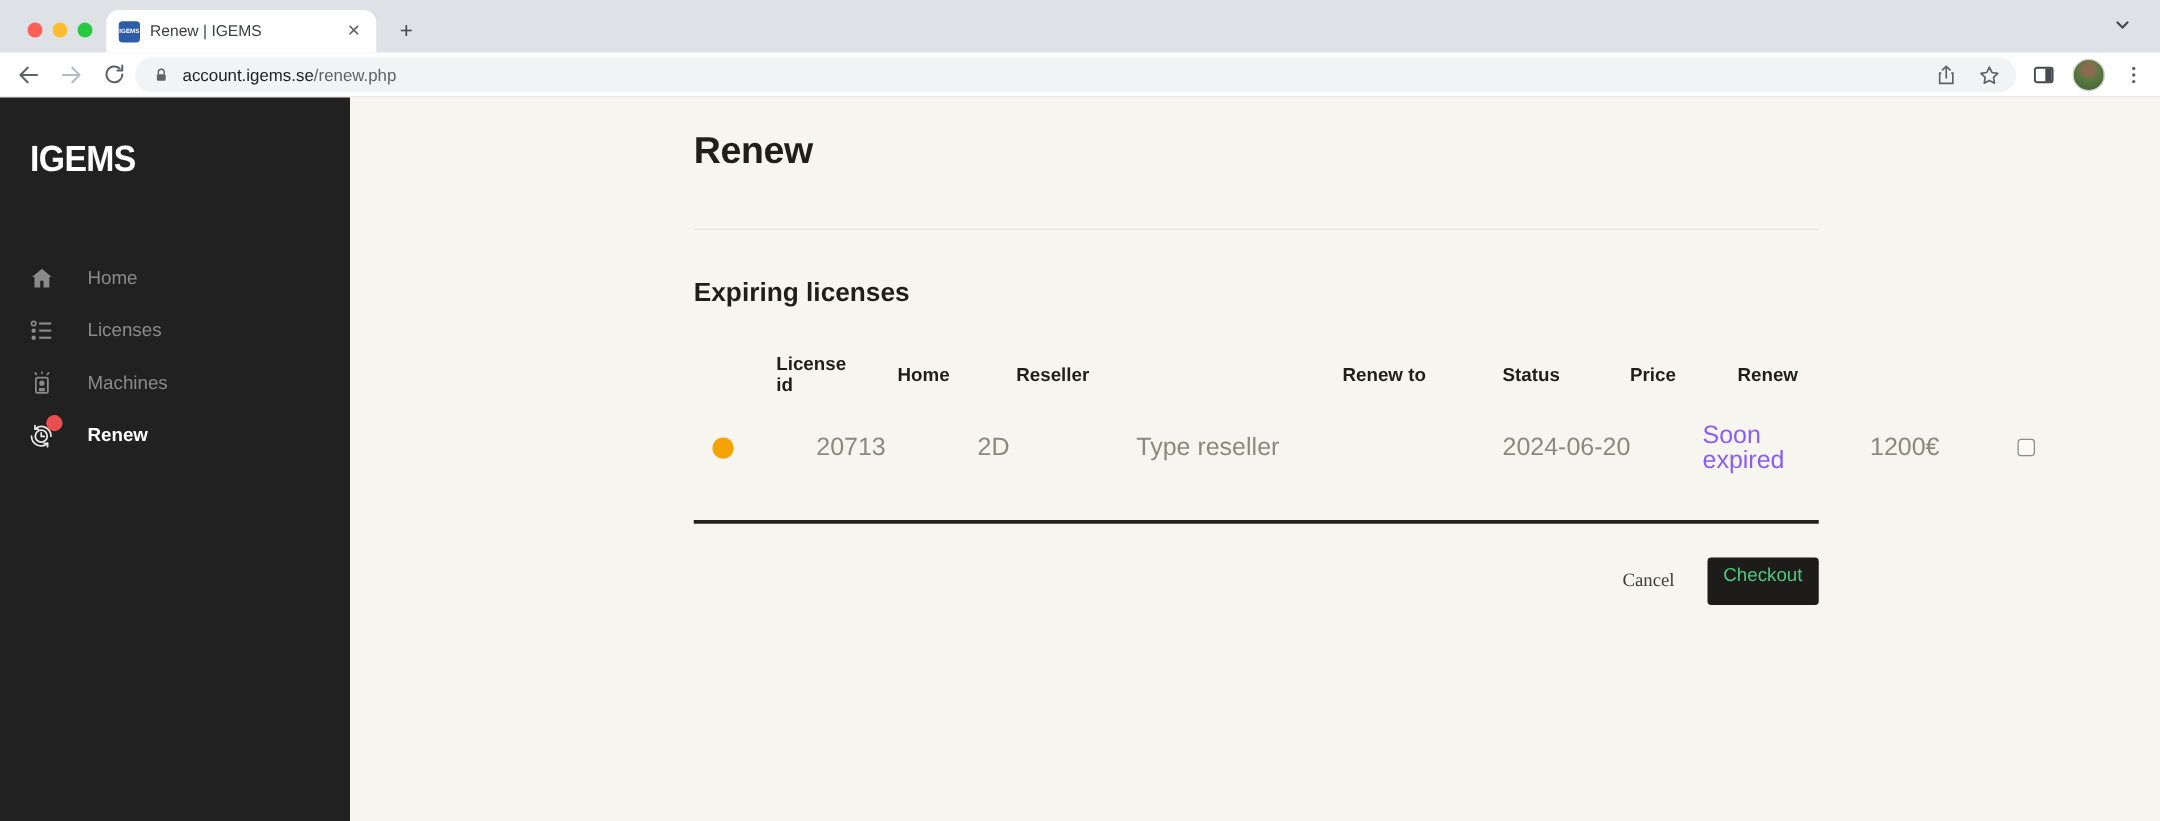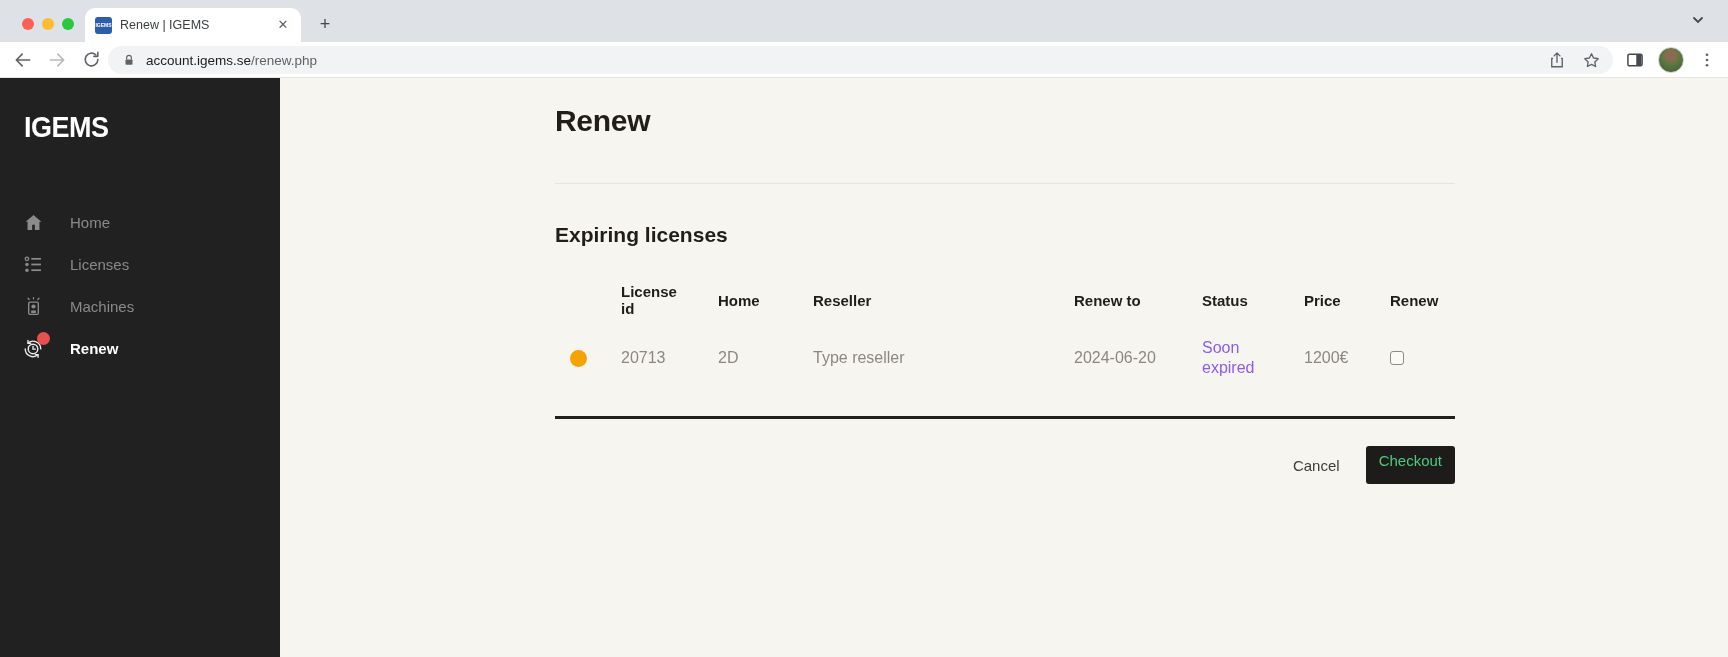--- a/index.html
+++ b/index.html
@@ -49,29 +49,29 @@
   .badge { position:absolute; top:-5px; right:-6px; width:13px; height:13px; border-radius:50%; }
 
   .content { position:absolute; left:555px; top:0; width:900px; }
   h1.page-title { margin-top:22px; font-size:30px; line-height:42px; font-weight:800; color:#211e19; letter-spacing:-0.3px; }
   .hr-light { margin-top:41px; border:none; border-top:1px solid #e7e4de; height:0; }
   h2.section-title { margin-top:38px; font-size:21px; line-height:26px; font-weight:800; color:#211e19; }
 
   .grid-row { display:grid; grid-template-columns:66px 97px 95px 261px 128px 102px 86px 65px; align-items:center; }
   .thead { margin-top:28px; min-height:48px; font-size:15px; font-weight:700; color:#211e19; }
   .th-narrow { max-width:62px; }
-  .trow { margin-top:2px; min-height:64px; font-size:16px; color:#8d8780; }
+  .trow { margin-top:2px; min-height:64px; font-size:20px; color:#8d8780;gap:32px; }
   .dot { width:17px; height:17px; border-radius:50%; margin-left:15px; }
   .status-cell { max-width:60px; color:#8b5cf6; line-height:20px; }
   .tbody-wrap { border-bottom:3px solid #23201b; padding-bottom:26px; }
 
   .checkbox { width:14px; height:14px; border:1.5px solid #8f8a84; border-radius:3px; background:#fbfaf7; cursor:pointer; }
 
   .footer-actions { margin-top:27px; display:flex; justify-content:flex-end; align-items:center; gap:26px; }
-  .cancel-btn { font-size:15px; color:#3f3b35; cursor:pointer; }
+  .cancel-btn { font-size:15px; color:#3f3b35; cursor:pointer;font-family:Liberation Serif, serif; }
   .checkout-btn { background:#1d1c1a; color:#4fca7c; font-size:15px; padding:6px 13px 15px;
                   border:none; border-radius:3px; cursor:pointer; font-family:"Liberation Sans", sans-serif; }
 
   svg { display:block; }
 </style>
 </head>
 <body>
 
 <div class="screen">
 

